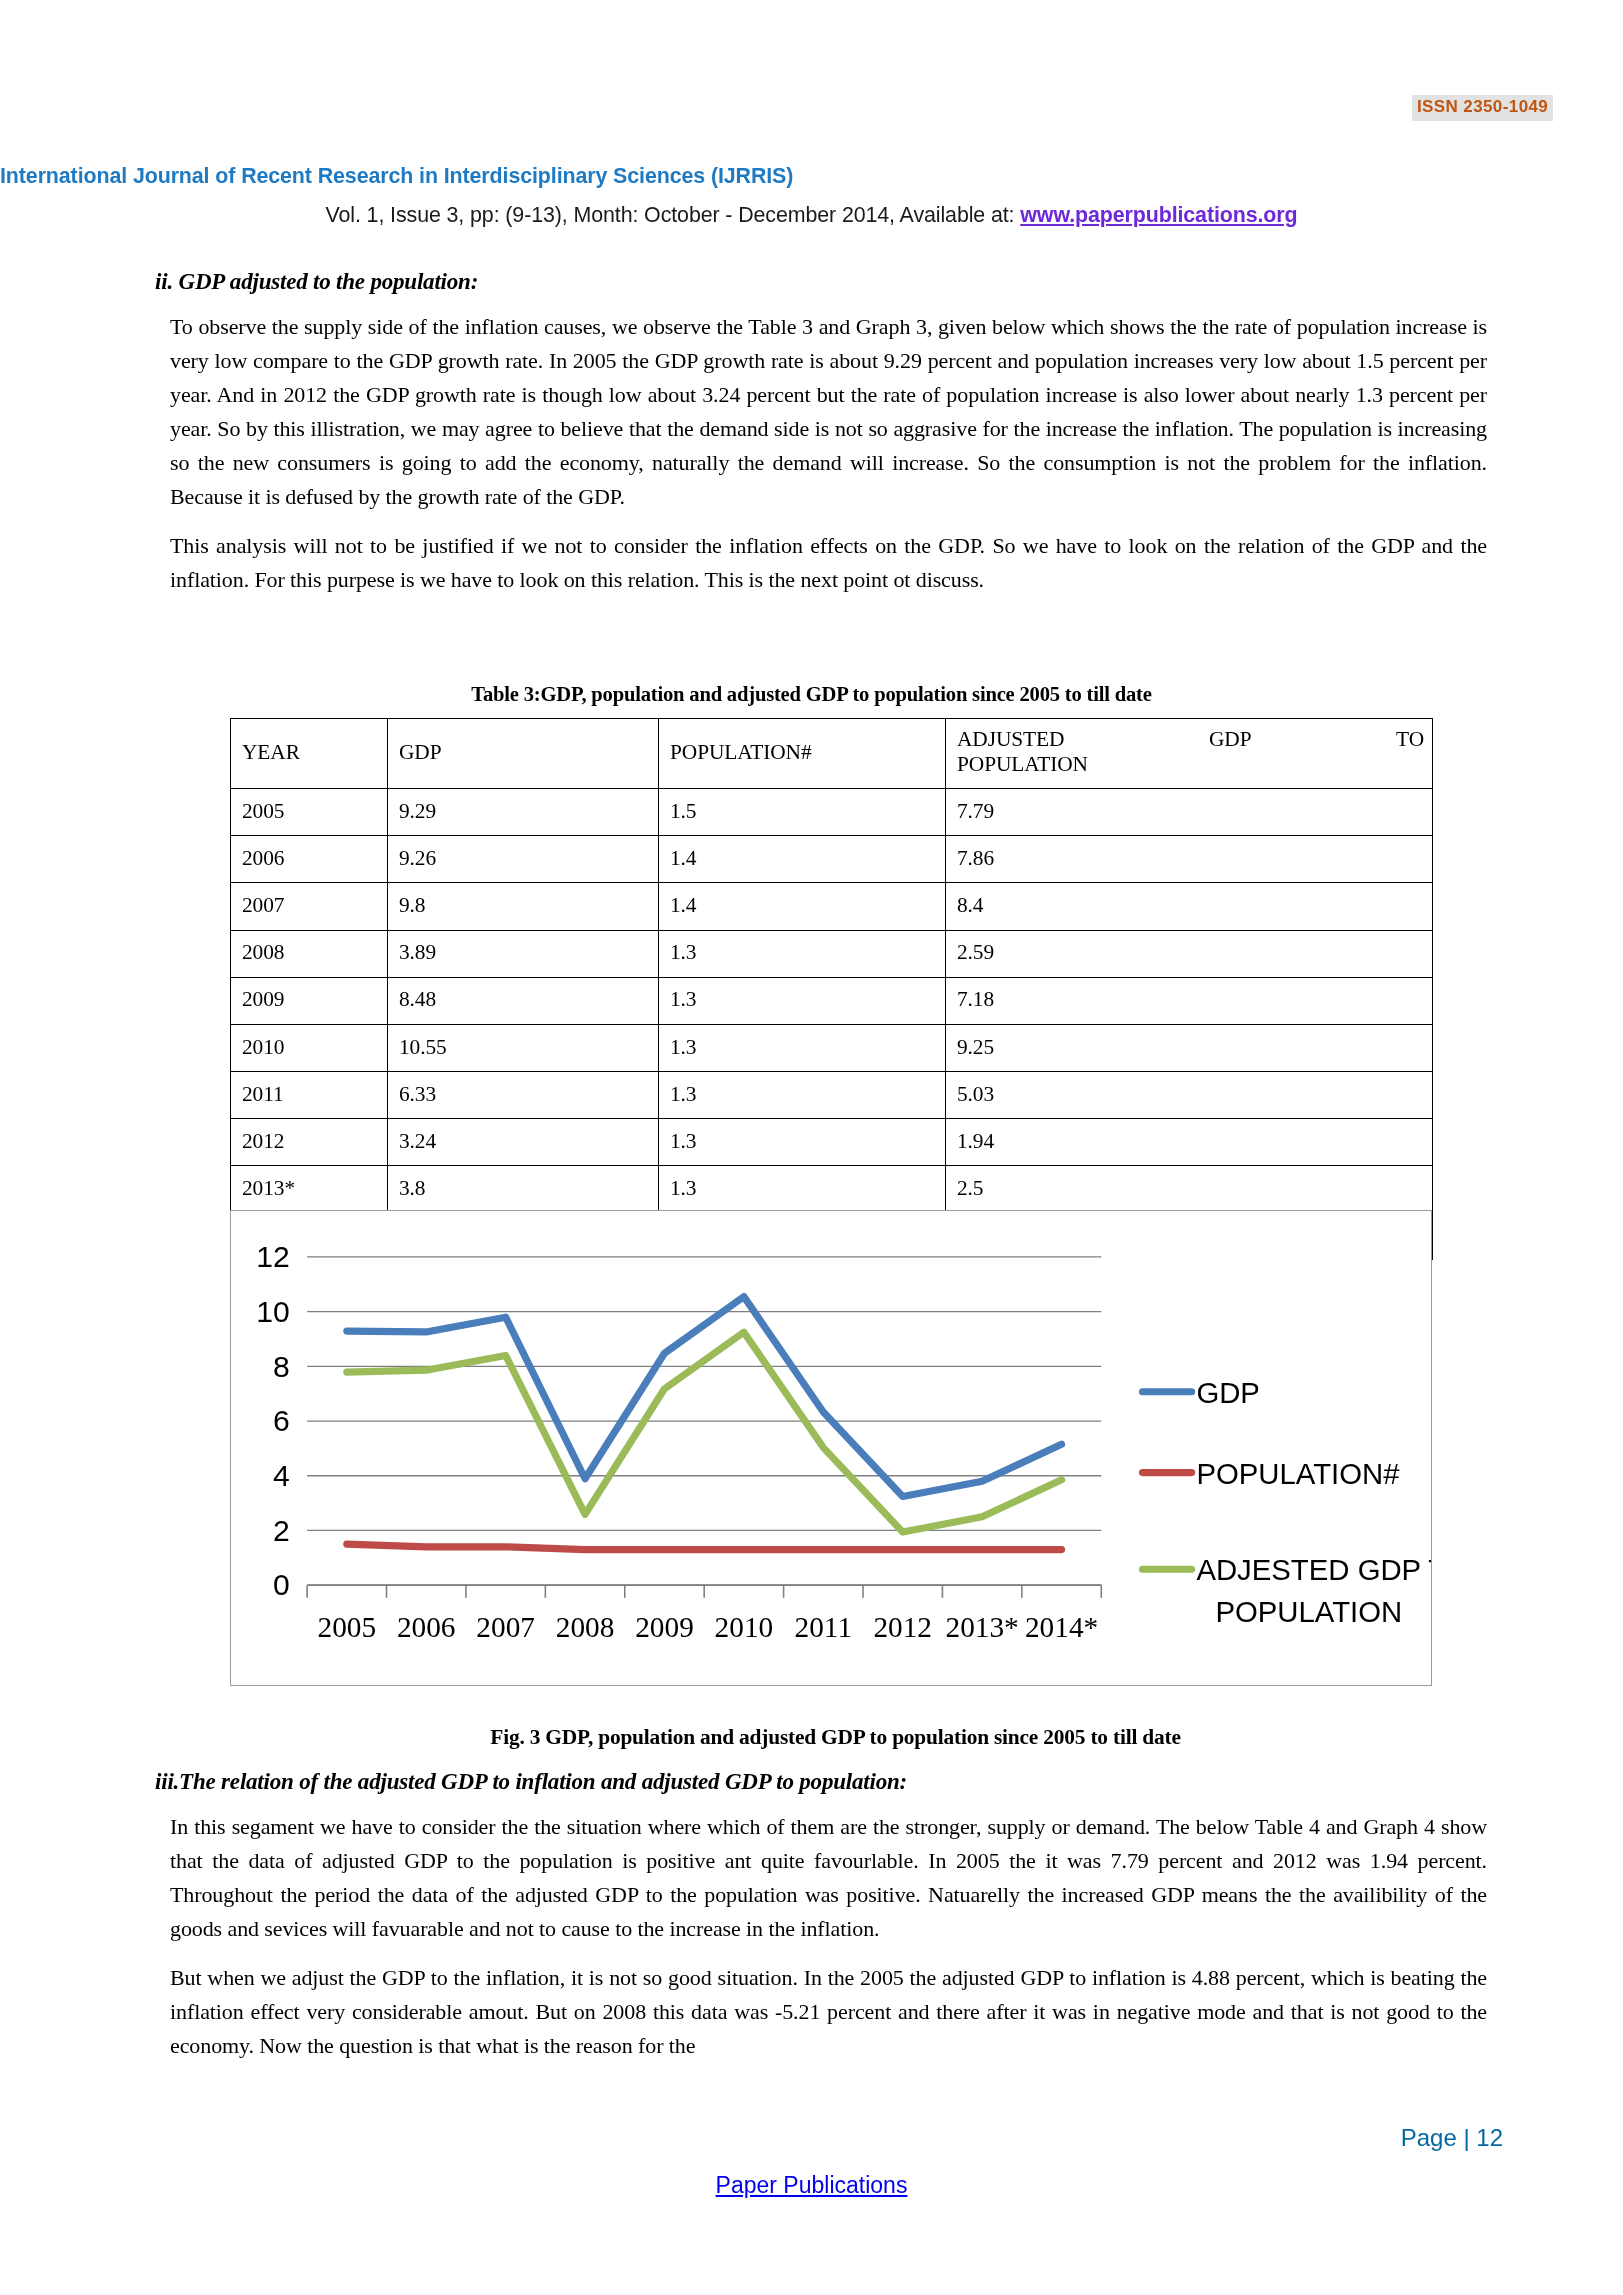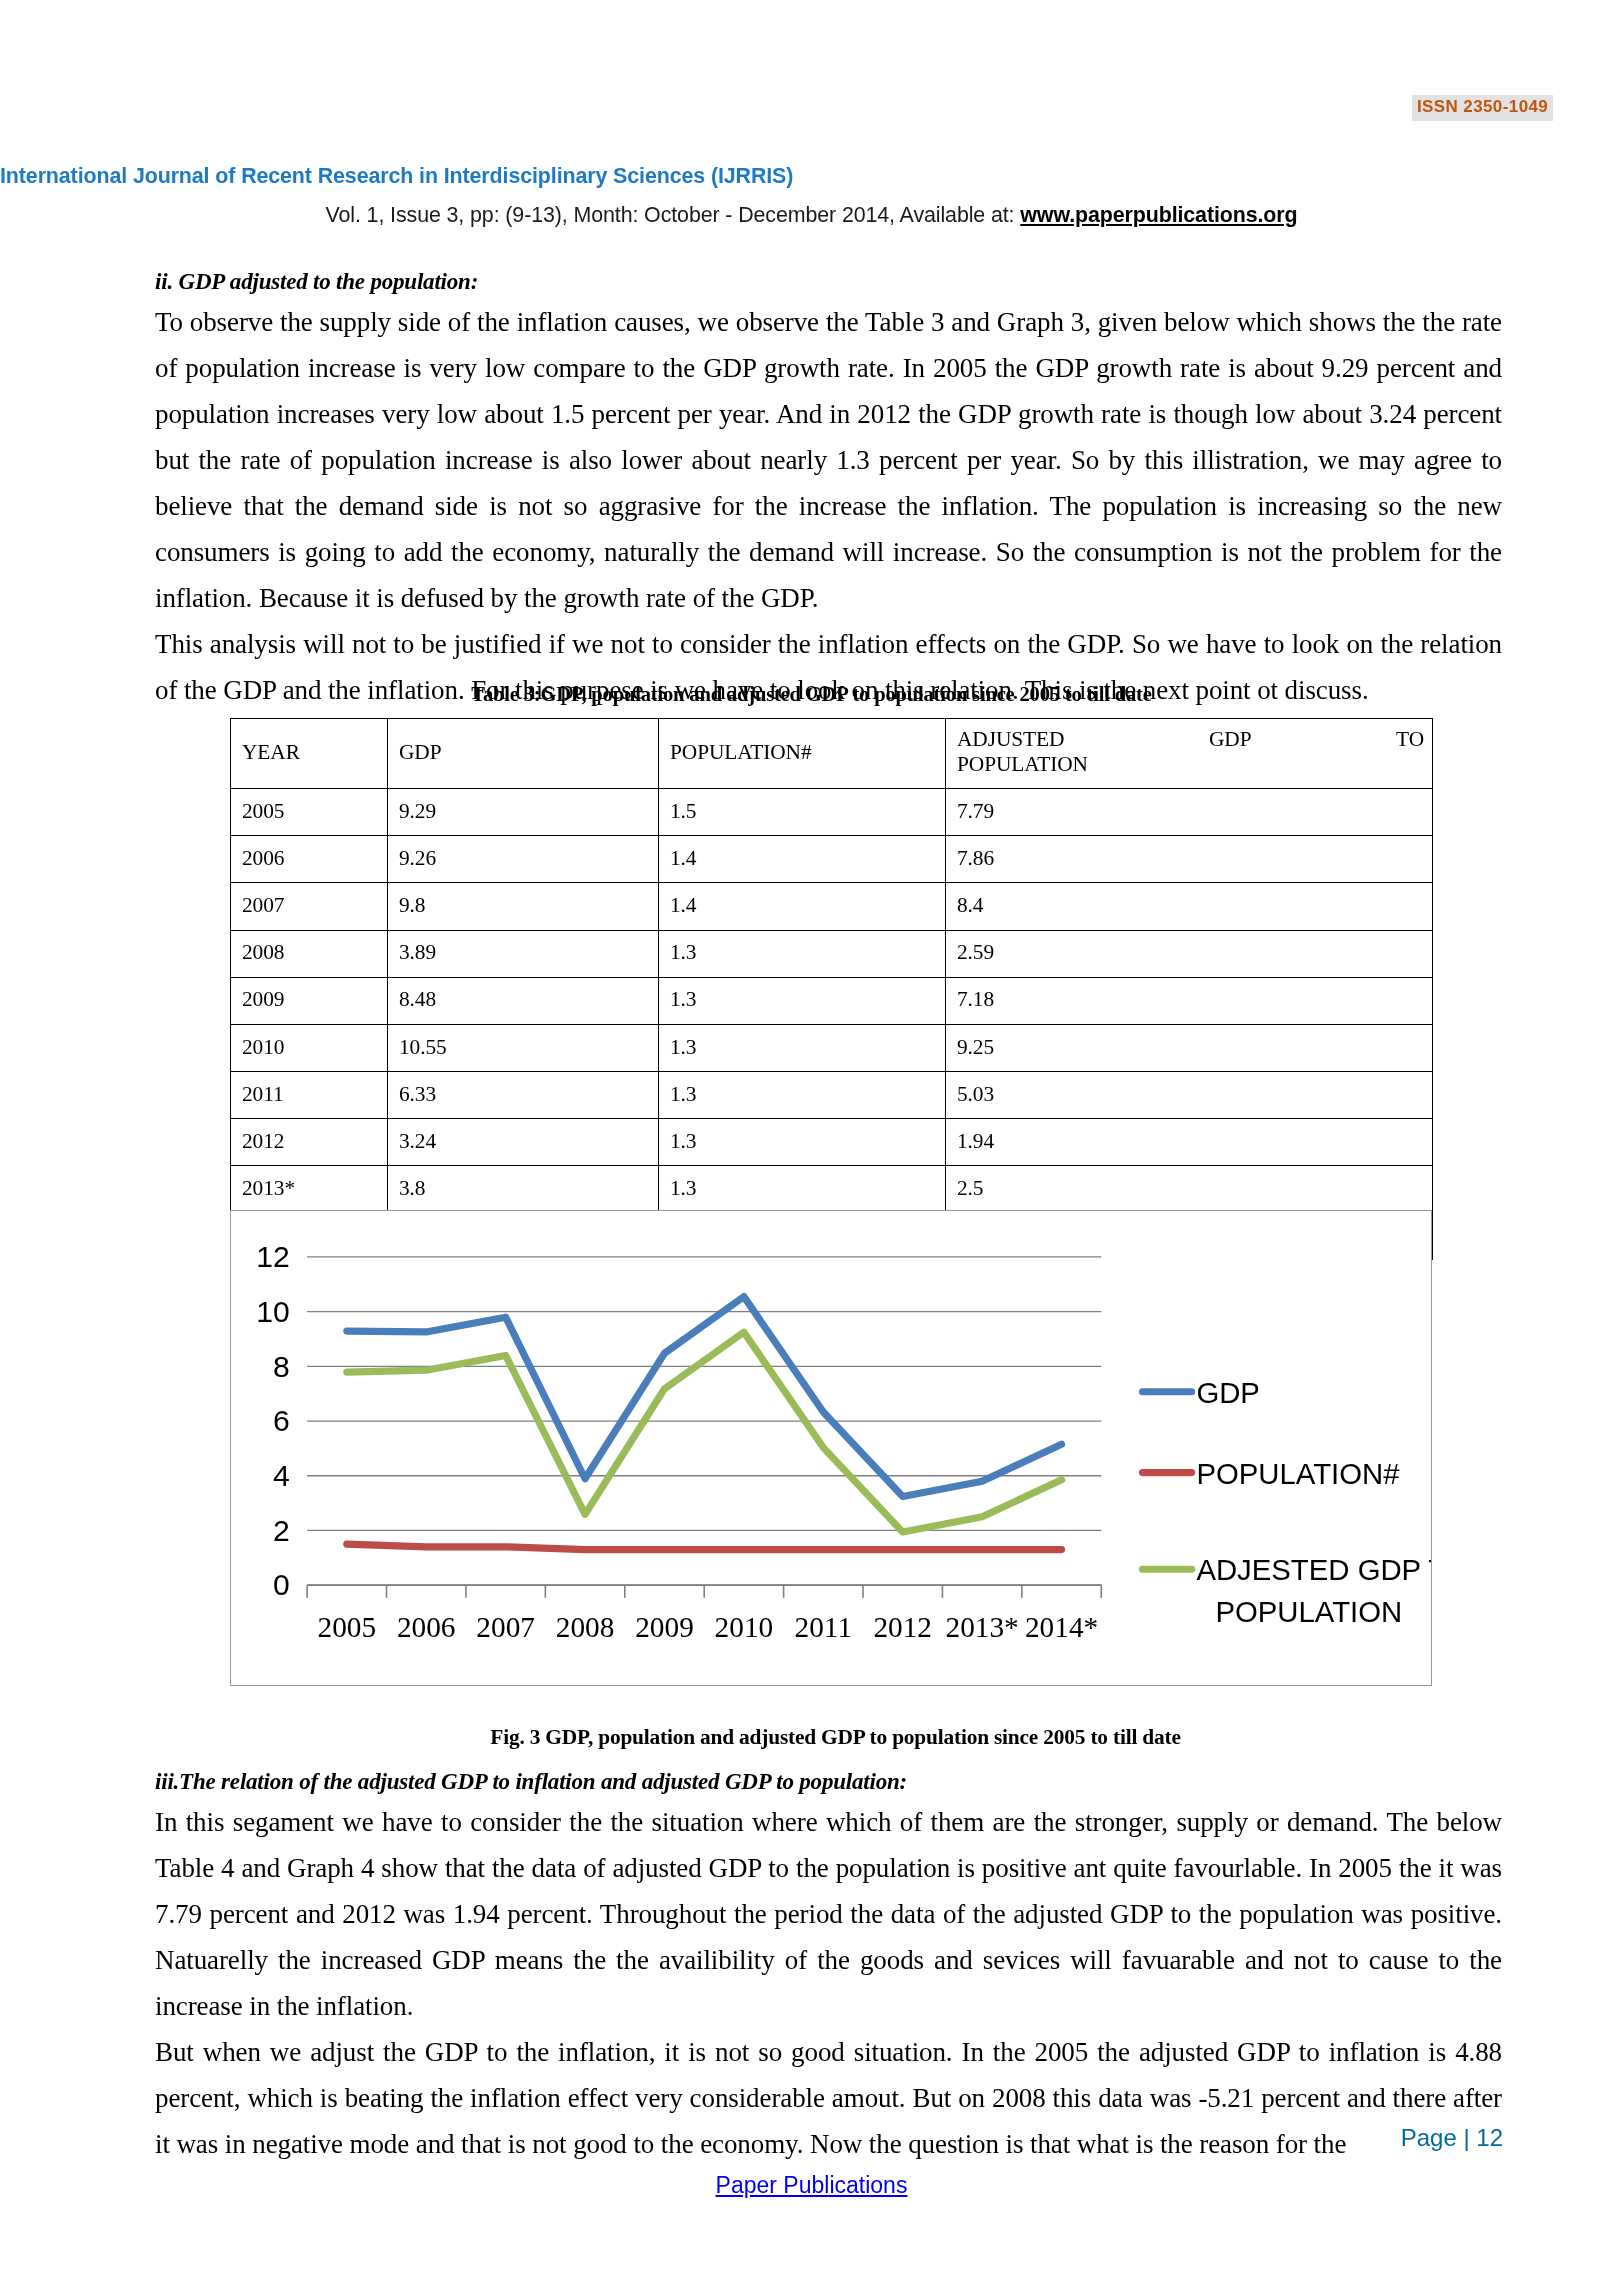--- a/index.html
+++ b/index.html
@@ -55,42 +55,42 @@
     top: 203px;
     left: 0; right: 0;
     text-align: center;
     font-family: "Liberation Sans", "DejaVu Sans", sans-serif;
     font-size: 21.4px;
     color: #1a1a1a;
     letter-spacing: -0.1px;
   }
   .journal-sub .url {
     font-weight: bold;
-    color: #000000;
+    color: #6d28d9;
   }
 
   
   .content {
     position: absolute;
     left: 155px;
     top: 269px;
     width: 1347px;
   }
   .sec-head {
     font-family: "Liberation Serif", "DejaVu Serif", serif;
     font-weight: bold;
     font-style: italic;
     font-size: 23px;
     margin: 0 0 4px 0;
     letter-spacing: -0.2px;
   }
   p.para {
-    margin: 0;
-    font-size: 27px;
-    line-height: 46px;
+    margin: 15px;
+    font-size: 22px;
+    line-height: 34px;
     text-align: justify;
     text-justify: inter-word;
     letter-spacing: -0.1px;
   }
 
   
   .table-cap {
     position: absolute;
     left: 0; right: 0;
     top: 683px;

